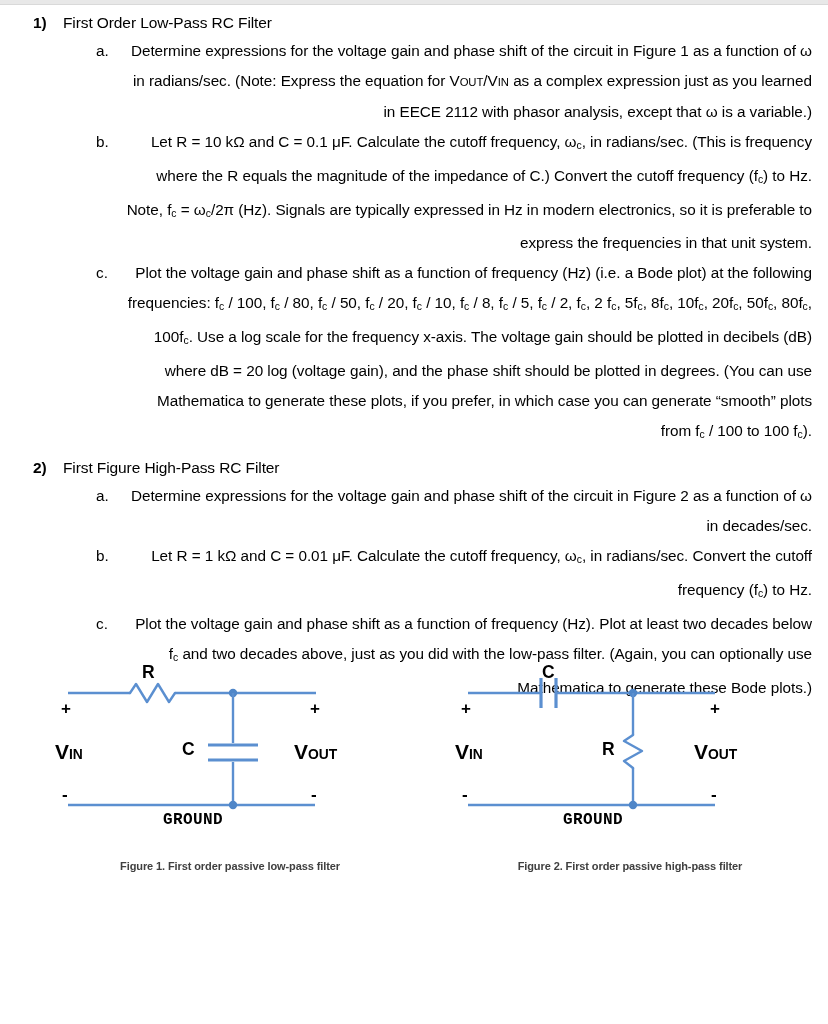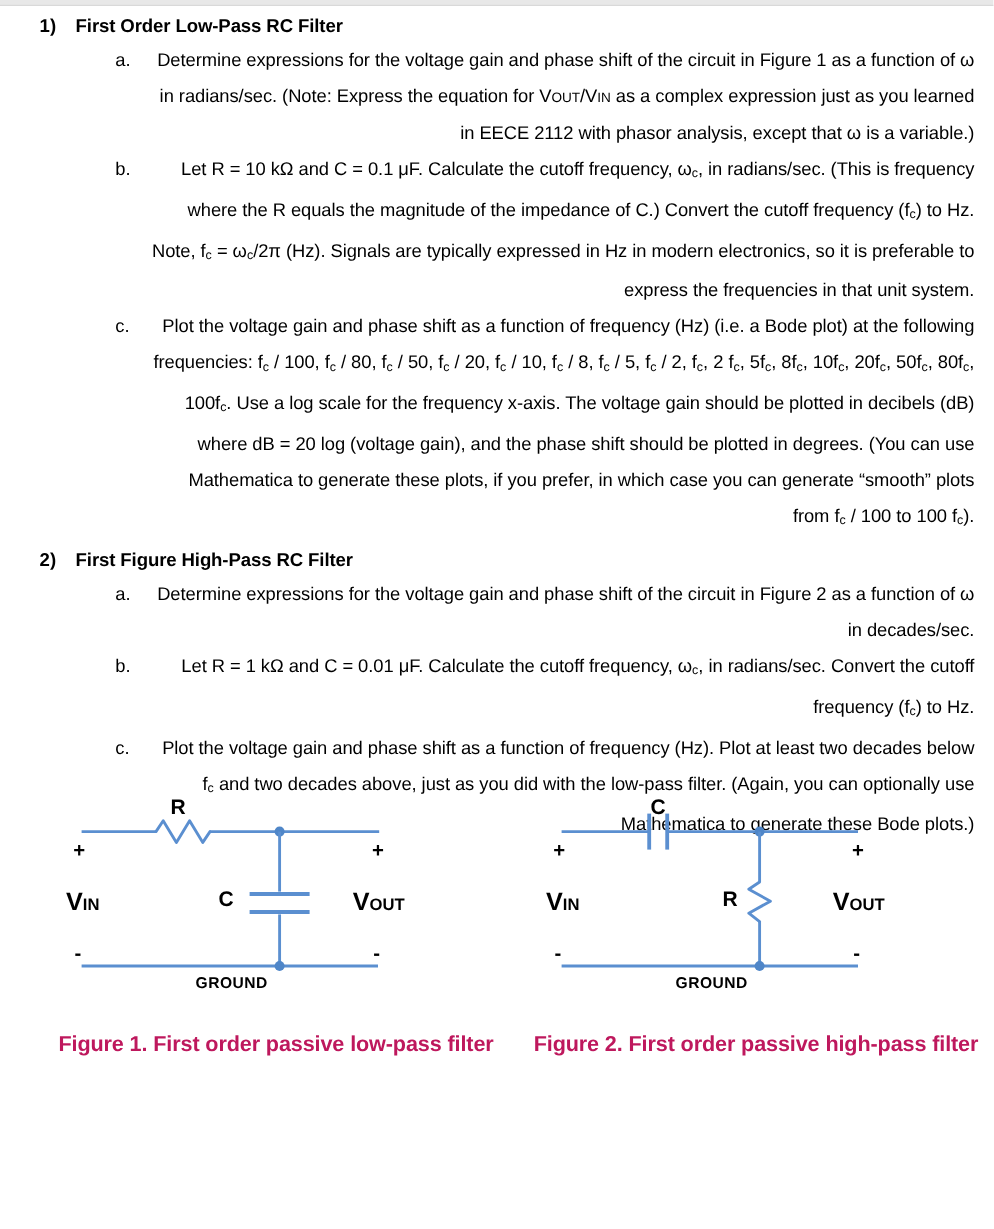--- a/index.html
+++ b/index.html
@@ -42,21 +42,21 @@
   }
   .item1 .marker1 {
     width: 30px;
     flex: 0 0 30px;
     margin-left: 33px;
     font-weight: bold;
     font-size: 15.5px;
     line-height: 26px;
   }
   .item1 .title1 {
-    font-weight: bold;
+    font-weight: normal;
     font-size: 15.5px;
     line-height: 26px;
     letter-spacing: -0.1px;
   }
   .sublist {
     margin: 0;
     padding: 0;
   }
   .item2 {
     display: flex;
@@ -101,23 +101,23 @@
     height: 250px;
   }
   .fig-a { left: 30px; }
   .fig-b { left: 430px; }
   .caption {
     position: absolute;
     top: 210px;
     left: 0;
     width: 400px;
     text-align: center;
-    font-size: 18px;
-    font-weight: bold;
-    color: #be185d;
+    font-size: 11px;
+    font-weight: bold;
+    color: #404040;
     letter-spacing: -0.1px;
   }
   .fig svg { display: block; }
   .lbl {
     position: absolute;
     font-weight: bold;
     font-size: 21px;
     color: #000;
     white-space: nowrap;
   }
@@ -129,22 +129,23 @@
   }
   .sign {
     position: absolute;
     font-weight: bold;
     font-size: 17px;
     color: #000;
   }
   .gnd {
     position: absolute;
     font-weight: bold;
-    font-size: 13px;
+    font-size: 16px;
     letter-spacing: 0.4px;
+    font-family: Liberation Mono, monospace;
   }
 </style>
 </head>
 <body>
 
 <div class="top-strip"></div>
 
 <div class="page">
 
   <div class="ol-level1">

